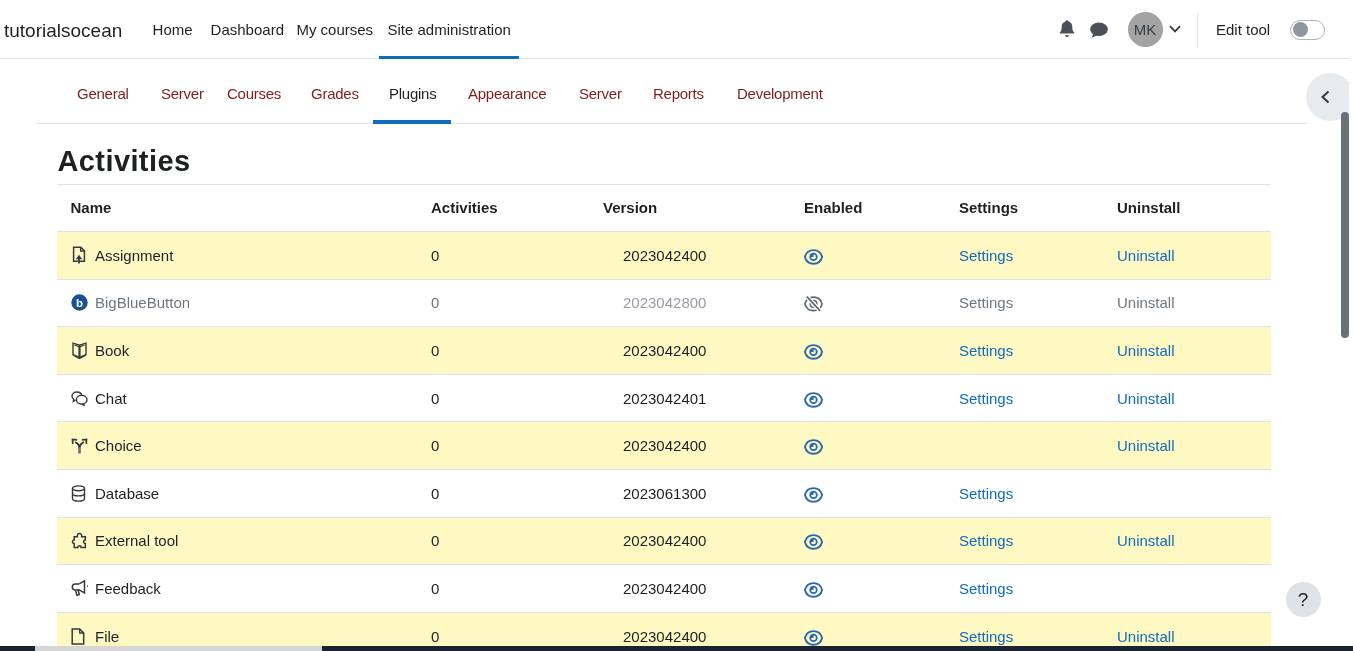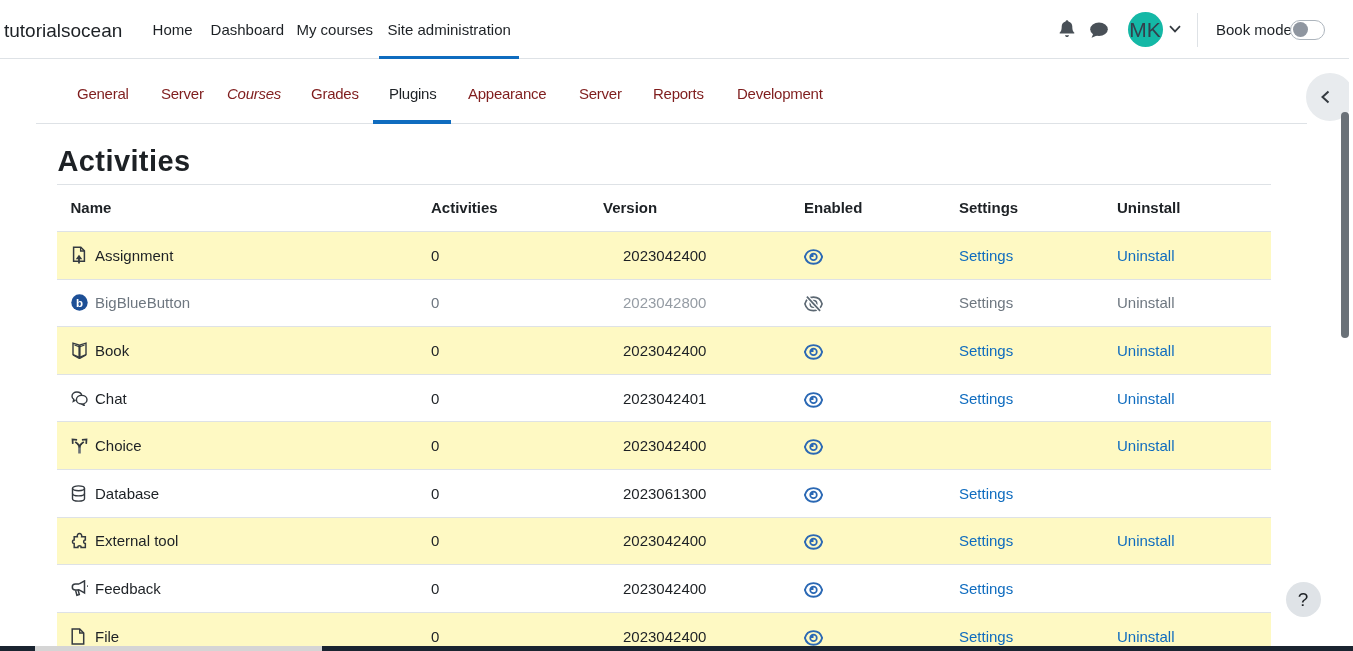--- a/index.html
+++ b/index.html
@@ -53,36 +53,36 @@
         <path d="M9 18 C10 18 10.9 17.2 11 16.2 H7 C7.1 17.2 8 18 9 18 Z" fill="#495057"></path>
       </svg>
     </div>
   <div class="abs" id="bubble" style="left:1088.5px; top:22.3px;">
       <svg width="20" height="17" viewBox="0 0 20 17">
         <ellipse cx="10" cy="7.2" rx="8.8" ry="6.8" fill="#495057"></ellipse>
         <path d="M4.5 11 L2.6 15.8 L8.5 13.2 Z" fill="#495057"></path>
       </svg>
     </div>
   <div class="abs" style="left:1127.5px; top:12px; width:35px; height:35px; border-radius:50%;
-       background:#14b8a6; display:flex; align-items:center; justify-content:center;
-       font-size:21px; color:#33404d;">MK</div>
+       background:#a3a3a3; display:flex; align-items:center; justify-content:center;
+       font-size:15px; color:#33404d;">MK</div>
   <div class="abs" id="chev" style="left:1168px; top:24px;">
       <svg width="14" height="10" viewBox="0 0 14 10">
         <polyline points="2,2.2 7,7.4 12,2.2" fill="none" stroke="#343a40" stroke-width="1.7"></polyline>
       </svg>
     </div>
   <div class="abs" style="left:1197px; top:13px; width:1px; height:34px; background:#dee2e6;"></div>
-  <div class="abs" style="left:1216px; top:22.3px; font-size:15px; line-height:15px; color:#1d2125;">Book mode</div>
+  <div class="abs" style="left:1216px; top:22.3px; font-size:15px; line-height:15px; color:#1d2125;">Edit tool</div>
   <div class="abs" style="left:1290px; top:20px; width:35px; height:19.5px; border:1px solid #adb5bd; border-radius:10px; background:#fff;"></div>
   <div class="abs" style="left:1292.5px; top:22.3px; width:15px; height:15px; border-radius:50%; background:#8f96a0;"></div>
 
   <div class="abs" style="left:36px; top:123px; width:1271px; height:1px; background:#dee2e6;"></div>
   <div class="tablink" style="left:77px;">General</div>
   <div class="tablink" style="left:161px;">Server</div>
-  <div class="tablink" style="left:227px;font-style:italic;">Courses</div>
+  <div class="tablink" style="left:227px;">Courses</div>
   <div class="tablink" style="left:311px;">Grades</div>
   <div class="tablink dark" style="left:389px; color:#1d2125;">Plugins</div>
   <div class="tablink" style="left:468px;">Appearance</div>
   <div class="tablink" style="left:579px;">Server</div>
   <div class="tablink" style="left:653px;">Reports</div>
   <div class="tablink" style="left:737px;">Development</div>
   <div class="abs" style="left:373px; top:119.5px; width:78px; height:4px; background:#0f6cbf;"></div>
 
   <div class="abs" style="left:57.5px; top:146.7px; font-size:29px; line-height:29px; font-weight:bold; letter-spacing:0.4px; color:#1d2125;">Activities</div>
 

